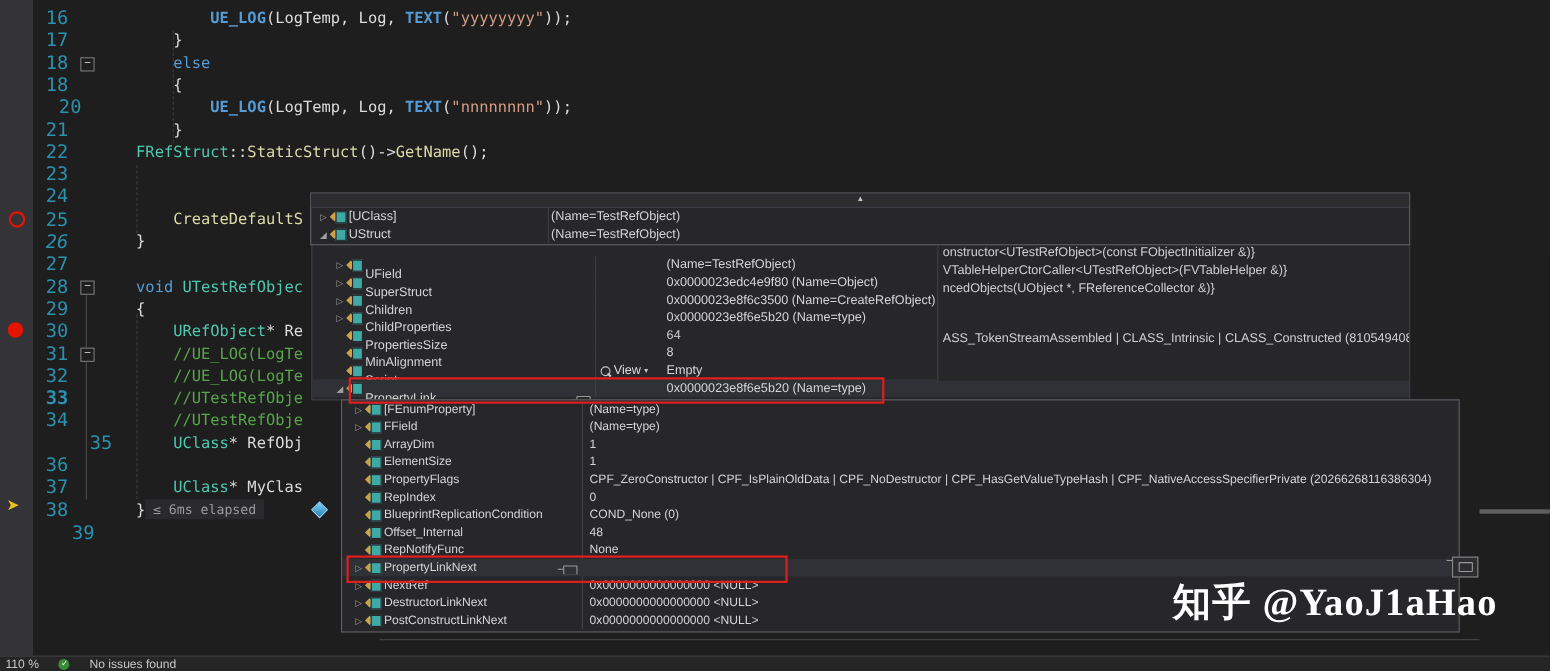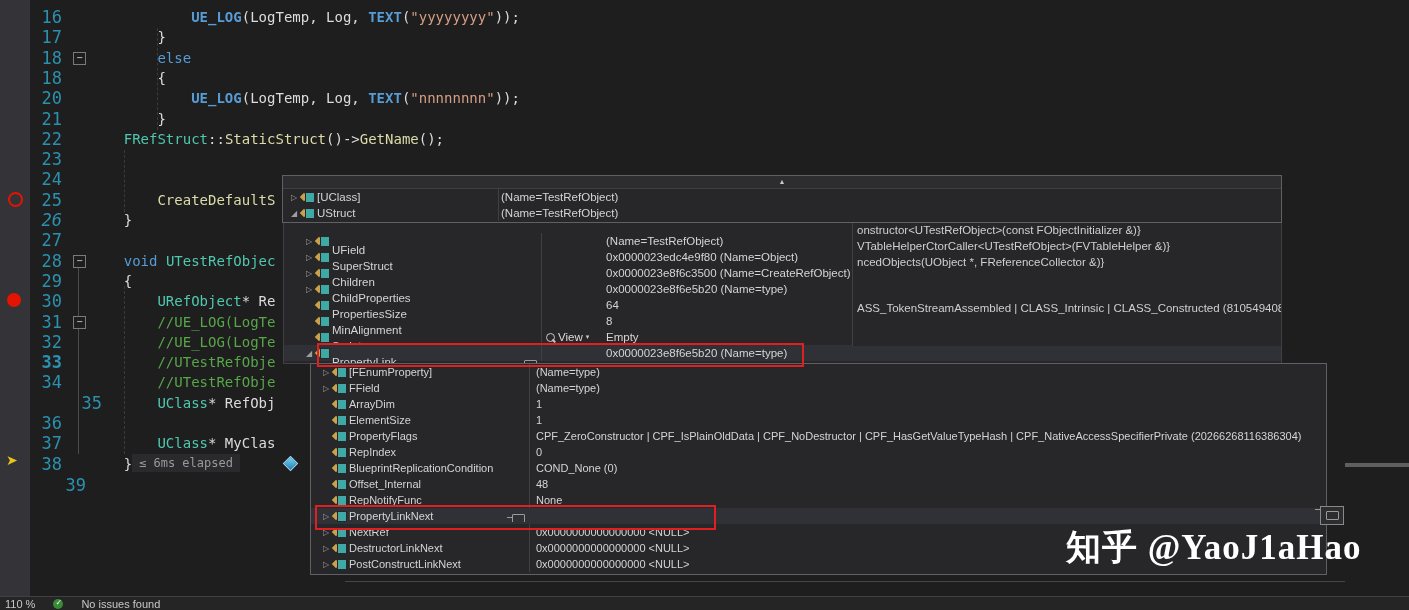--- a/index.html
+++ b/index.html
@@ -97,21 +97,21 @@
     <div id="bp-disabled"></div>
     <div id="bp-active"></div>
     <div id="cur-arrow"></div>
   </div>
 
   <div id="linenos">
       <div class="lnum" style="top: 7px;">16</div>
       <div class="lnum" style="top: 27.3px;">17</div>
       <div class="lnum" style="top: 47.6px;">18</div>
       <div class="lnum" style="top: 67.9px;">18</div>
-      <div class="lnum" style="top: 88.2px;">20</div>
+      <div class="lnum" style="top: 88.2px; padding-left: 12px;">20</div>
       <div class="lnum" style="top: 108.5px; text-align: right;">21</div>
       <div class="lnum" style="top: 128.8px;">22</div>
       <div class="lnum" style="top: 149.1px;">23</div>
       <div class="lnum" style="top: 169.4px;">24</div>
       <div class="lnum" style="top: 189.7px;">25</div>
       <div class="lnum" style="top: 210px; font-style: italic;">26</div>
       <div class="lnum" style="top: 230.3px;">27</div>
       <div class="lnum" style="top: 250.6px;">28</div>
       <div class="lnum" style="top: 270.9px;">29</div>
       <div class="lnum" style="top: 291.2px;">30</div>

